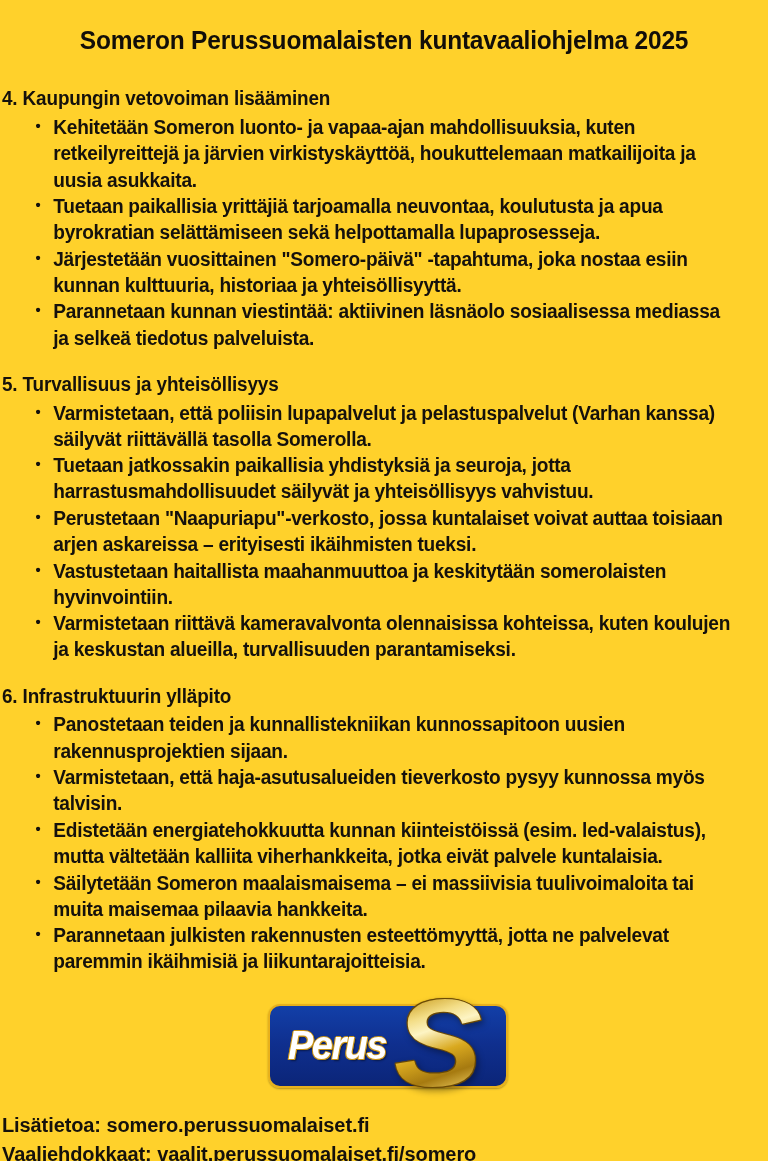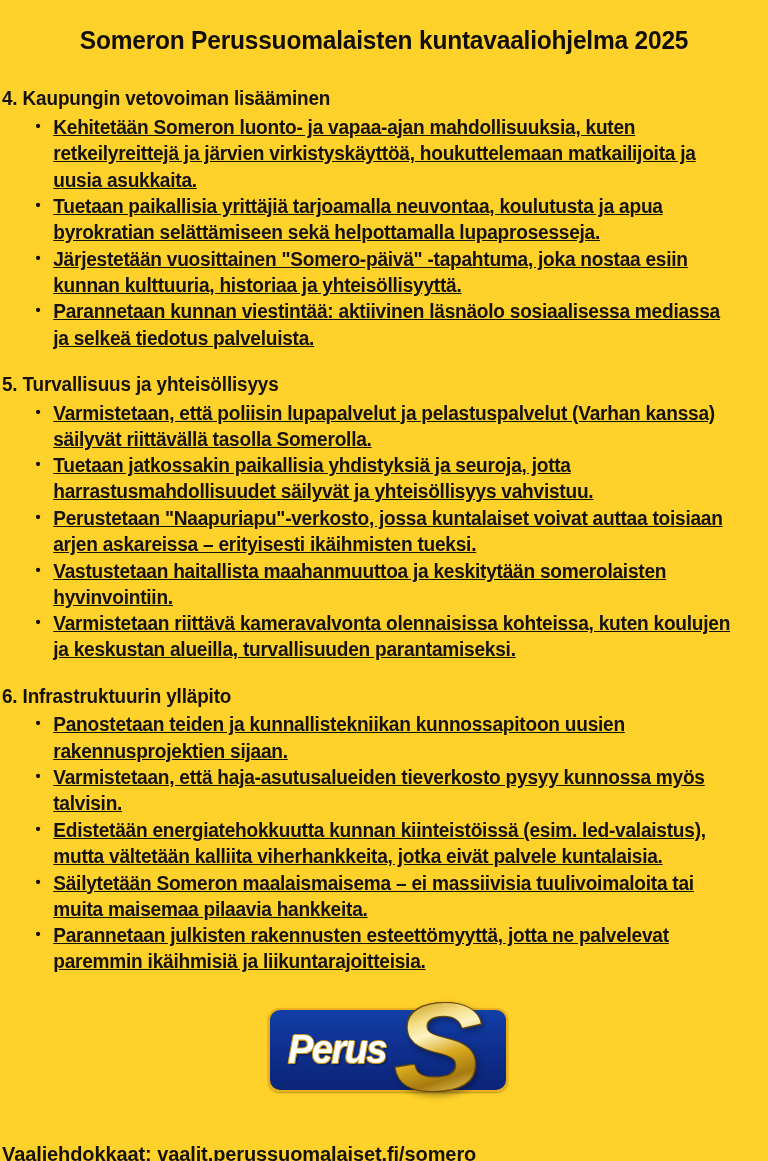--- a/index.html
+++ b/index.html
@@ -62,21 +62,20 @@
     transform: scaleX(0.97);
     transform-origin: left center;
     margin: 0 0 2px 0;
     white-space: nowrap;
   }
 
   ul.bullets {
     list-style: none;
     margin: 0;
     padding: 0;
-    text-decoration: underline;
   }
 
   ul.bullets > li {
     position: relative;
     padding-left: 52px;
     font-size: 19.4px;
     font-weight: bold;
     line-height: 1.345;
     letter-spacing: -0.25px;
     color: #15110c;
@@ -94,21 +93,21 @@
     font-weight: bold;
     line-height: 1.78;
     color: #15110c;
   }
 
   
   .logo-wrap {
     margin-top: 24px;
     height: 96px;
     display: flex;
-    align-items: flex-end;
+    align-items: flex-start;
     justify-content: center;
     margin-left: 8px;
   }
 
   .logo {
     position: relative;
     width: 244px;
     height: 92px;
   }
 
@@ -231,16 +230,17 @@
 
   <div class="logo-wrap">
     <div class="logo">
       <div class="logo-box"></div>
       <div class="logo-perus">Perus</div>
       <div class="logo-s">S</div>
     </div>
   </div>
 
   <div class="footer">
+    <div>Lisätietoa: somero.perussuomalaiset.fi</div>
     <div>Vaaliehdokkaat: vaalit.perussuomalaiset.fi/somero</div>
   </div>
 
 </div>
 
 </body></html>

